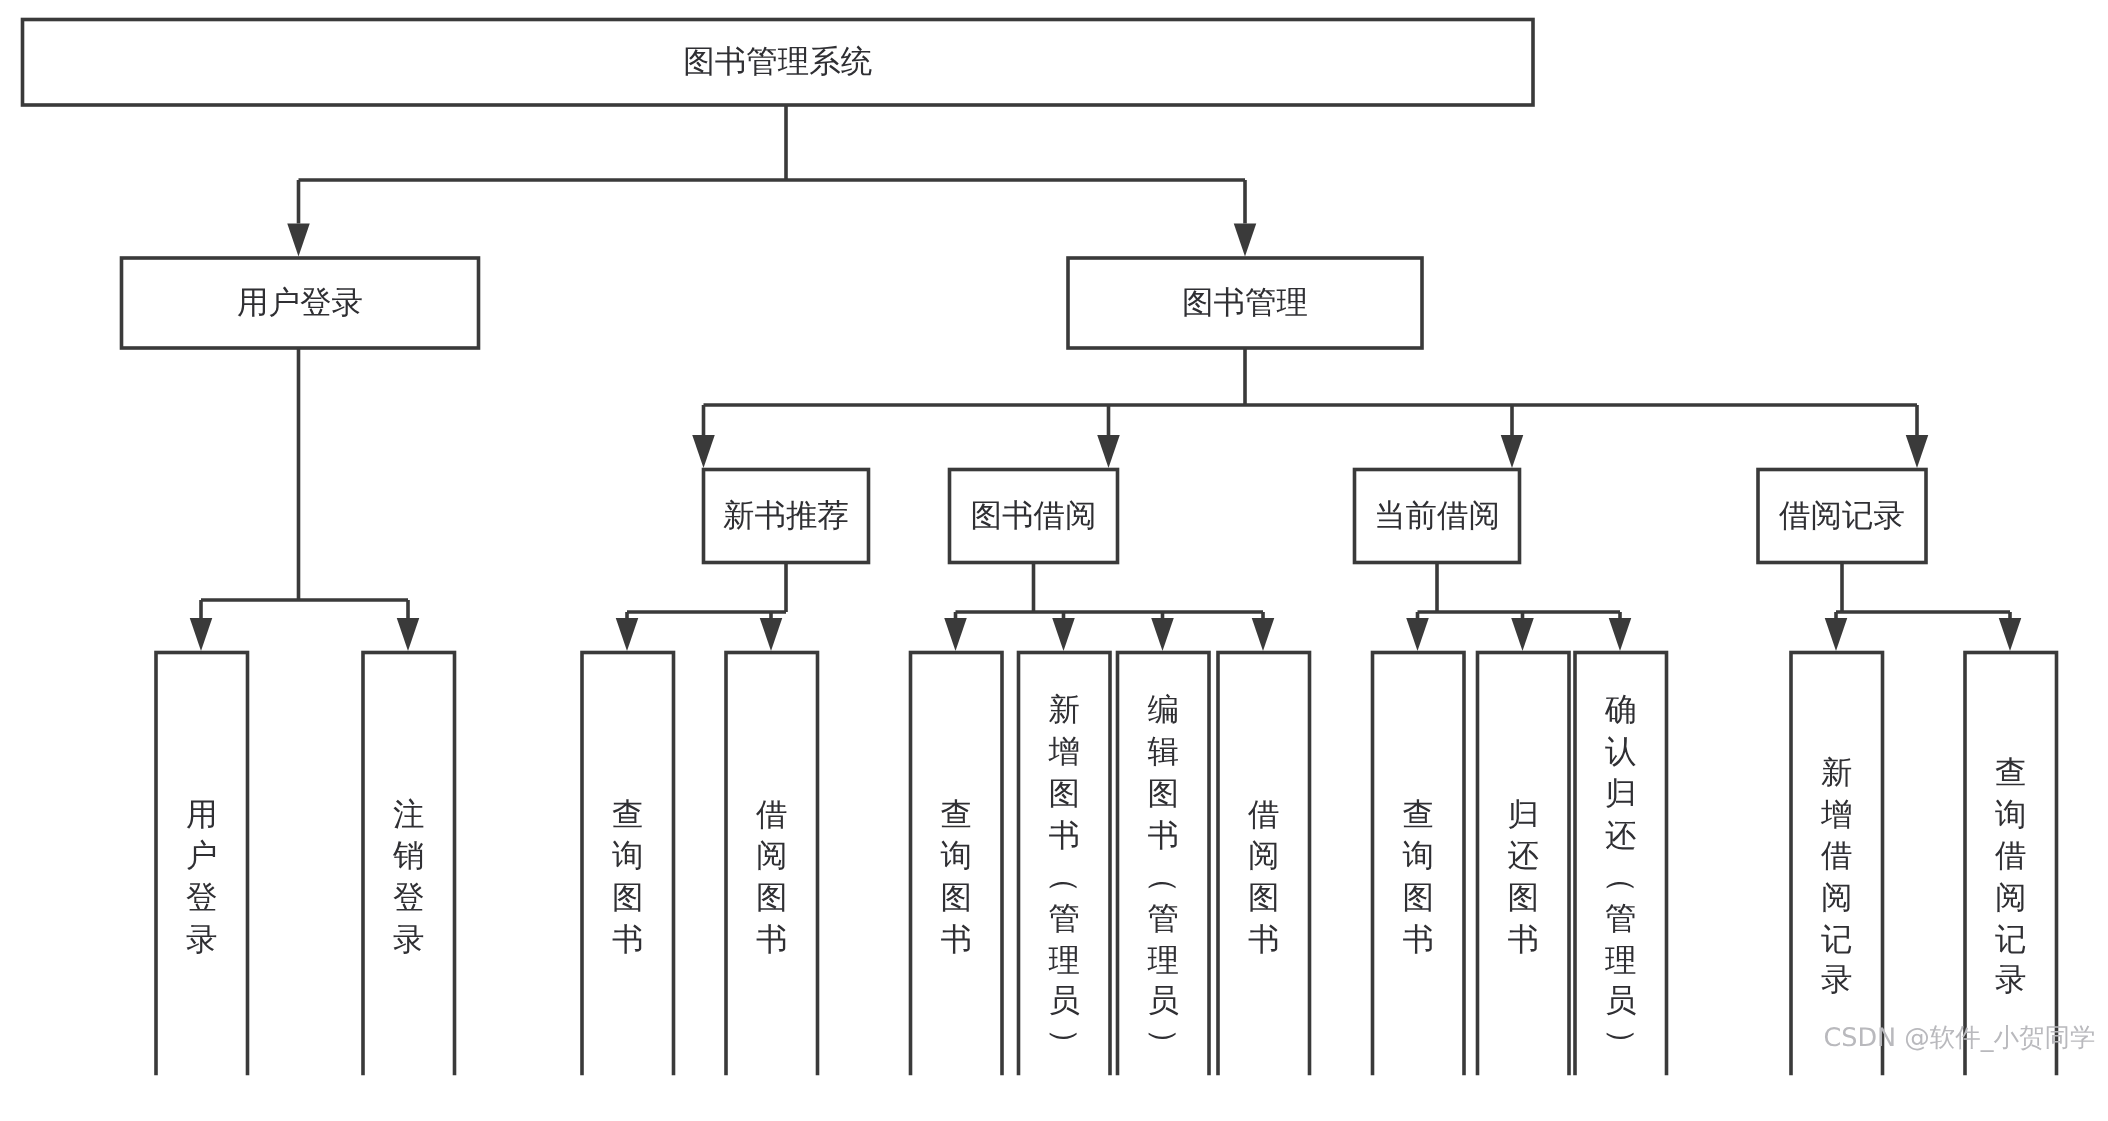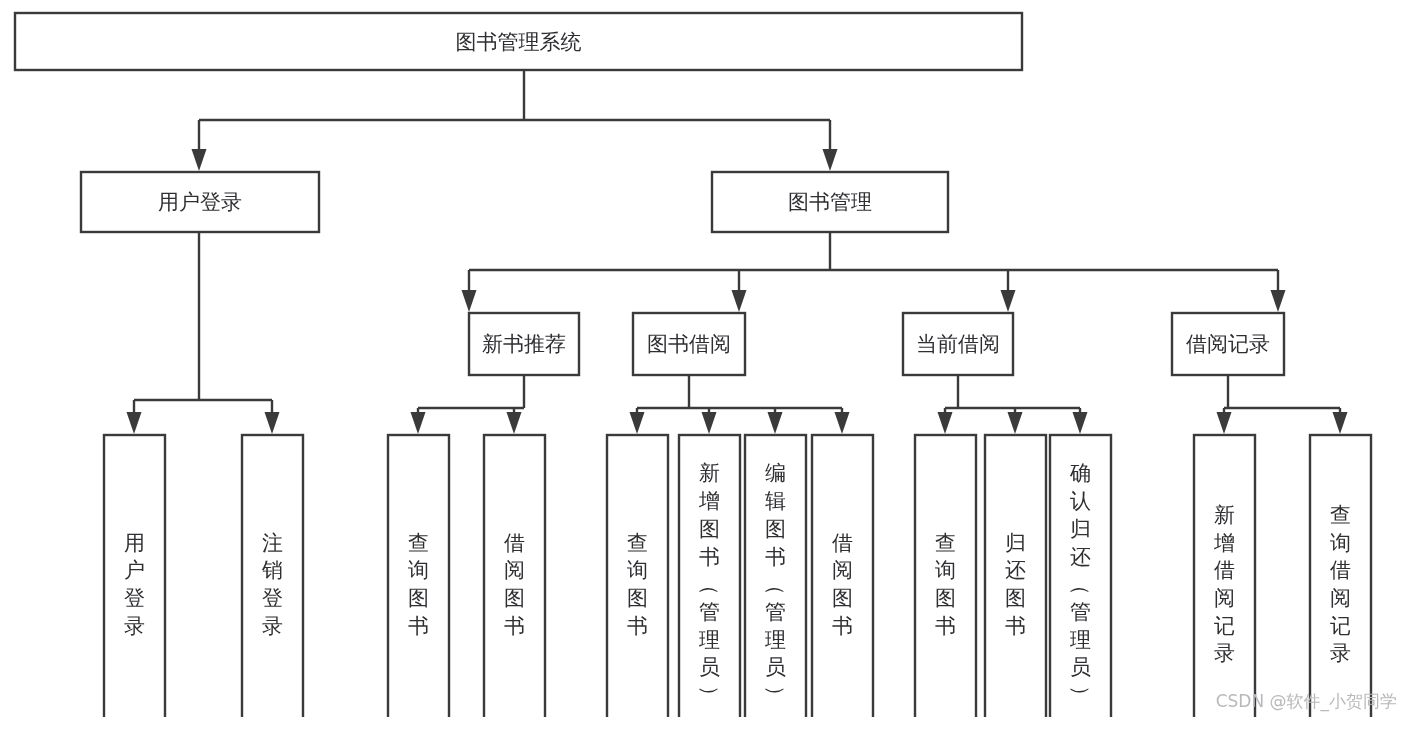--- a/index.html
+++ b/index.html
@@ -64,21 +64,21 @@
     display: block;
     line-height: 1.32;
     text-align: center;
   }
   .vlabel-wrap .ch.rot {
     transform: rotate(90deg);
   }
   .watermark {
     position: absolute;
     right: 8px;
-    bottom: 4px;
+    bottom: 14px;
     color: #b9b9bd;
     font-family: "DejaVu Sans", "Liberation Sans", sans-serif;
     font-size: 17px;
     white-space: nowrap;
     user-select: none;
   }
 </style>
 </head>
 <body>
 

